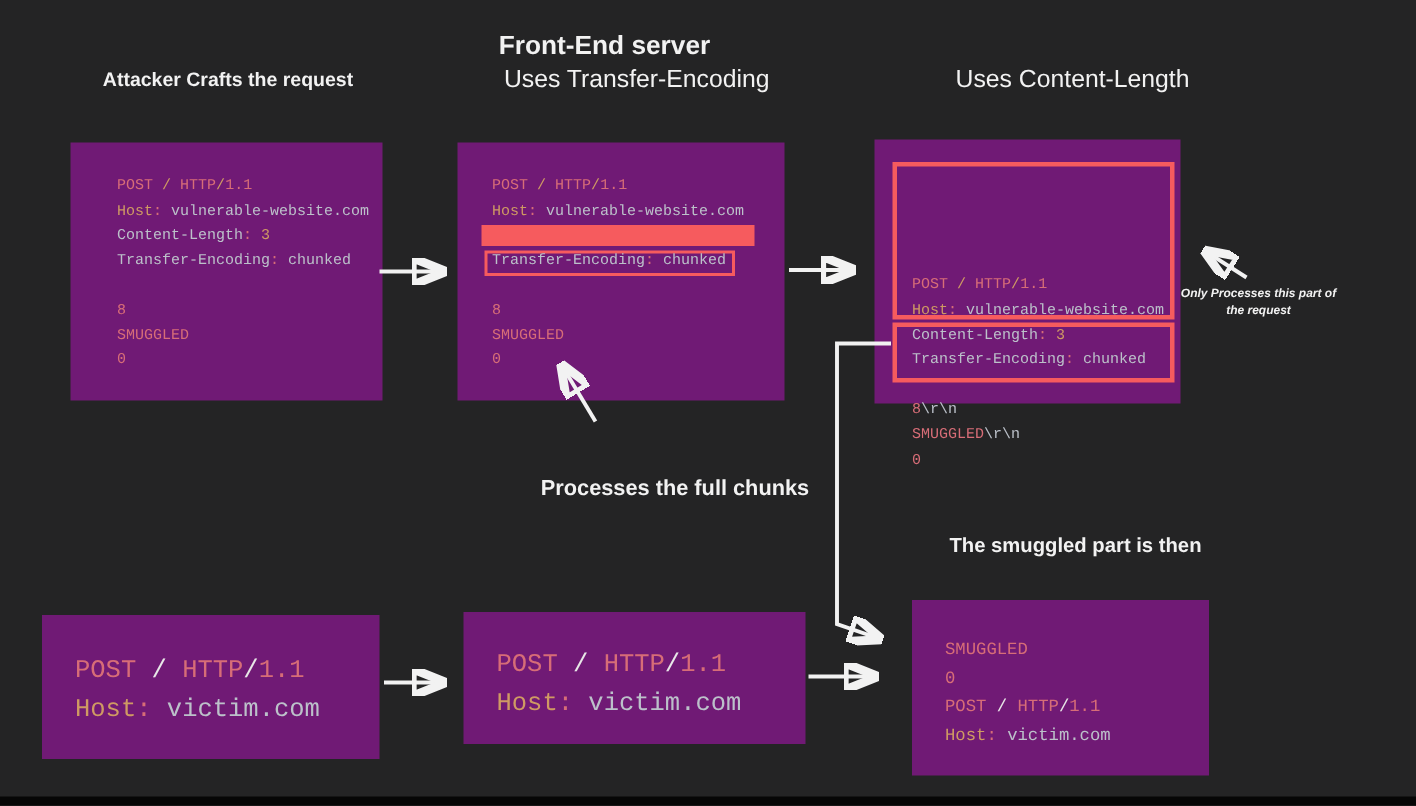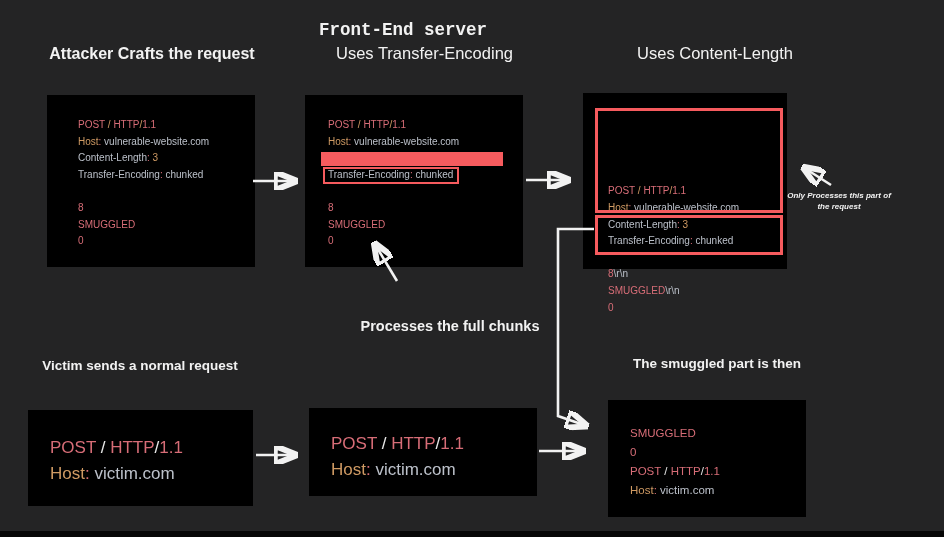--- a/index.html
+++ b/index.html
@@ -5,31 +5,31 @@
   * { margin: 0; padding: 0; box-sizing: border-box; }
   html, body { background: #161616; }
   #canvas {
     position: relative;
     width: 944px; height: 537px;
     background: #242425;
     overflow: hidden;
     font-family: "Liberation Sans", sans-serif;
   }
   .heading { position: absolute; color: #f2f2f2; text-align: center; }
-  .h-small   { font-size: 16px; font-weight: 700; }
+  .h-small   { font-size: 13px; font-weight: 700; }
   .h-title   { font-size: 17.5px; font-weight: 700; }
   .h-sub     { font-size: 16.5px; font-weight: 400; text-align: right; }
   .h-bottom  { font-size: 13.5px; font-weight: 700; line-height: 17.5px; }
   .h-note    { font-size: 14.5px; font-weight: 600; margin-top: 36px; }
   .h-tiny    { font-size: 8px; font-weight: 700; line-height: 11px; }
 
   .code-block {
     position: absolute;
-    background: #000000;
-    font-family: Liberation Sans, sans-serif;
+    background: #701a75;
+    font-family: Liberation Mono, monospace;
     font-size: 10px;
     line-height: 16.6px;
     white-space: pre;
   }
   .code-line { height: 16.6px; }
   .c-red    { color: #d76d77; }
   .c-orange { color: #cf9a63; }
   .c-gray   { color: #bcc1ca; }
   .c-white  { color: #e8e8e8; }
 
@@ -81,36 +81,35 @@
     background: #060606;
   }
 </style>
 </head>
 <body>
 
 <div id="canvas">
 
   <div class="heading h-small" style="left:32px; top:45px; width:240px;">Attacker Crafts the request</div>
 
-  <div class="heading h-title" style="left:293px; top:20px; width:220px;font-family:Liberation Mono, monospace;">Front-End server</div>
+  <div class="heading h-title" style="left:293px; top:20px; width:220px;">Front-End server</div>
   <div class="heading h-sub" style="left:293px; top:44px; width:220px;">Uses Transfer-Encoding</div>
 
   <div class="heading h-sub" style="left:578px; top:44px; width:215px;">Uses Content-Length</div>
 
   <div class="code-block" id="block-attacker"><div class="code-line"><span class="c-red">POST</span><span class="c-white"> </span><span class="c-orange">/</span><span class="c-white"> </span><span class="c-red">HTTP</span><span class="c-orange">/</span><span class="c-red">1.1</span></div><div class="code-line"><span class="c-orange">Host</span><span class="c-red">:</span><span class="c-gray"> vulnerable-website.com</span></div><div class="code-line"><span class="c-gray">Content-Length</span><span class="c-red">:</span><span class="c-white"> </span><span class="c-orange">3</span></div><div class="code-line"><span class="c-gray">Transfer-Encoding</span><span class="c-red">:</span><span class="c-gray"> chunked</span></div><div class="code-line"></div><div class="code-line"><span class="c-red">8</span></div><div class="code-line"><span class="c-red">SMUGGLED</span></div><div class="code-line"><span class="c-red">0</span></div></div>
 
   <div class="code-block" id="block-frontend"><div class="code-line"><span class="c-red">POST</span><span class="c-white"> </span><span class="c-orange">/</span><span class="c-white"> </span><span class="c-red">HTTP</span><span class="c-orange">/</span><span class="c-red">1.1</span></div><div class="code-line"><span class="c-orange">Host</span><span class="c-red">:</span><span class="c-gray"> vulnerable-website.com</span></div><div class="code-line"><span class="red-bar"></span></div><div class="code-line"><span class="boxed-line"><span class="c-gray">Transfer-Encoding</span><span class="c-red">:</span><span class="c-gray"> chunked</span></span></div><div class="code-line"></div><div class="code-line"><span class="c-red">8</span></div><div class="code-line"><span class="c-red">SMUGGLED</span></div><div class="code-line"><span class="c-red">0</span></div></div>
 
   <div class="code-block" id="block-backend">
     <div class="outline-box" id="backend-box-top"></div>
     <div class="outline-box" id="backend-box-bottom"></div>
   <div class="code-line"><span class="c-red">POST</span><span class="c-white"> </span><span class="c-orange">/</span><span class="c-white"> </span><span class="c-red">HTTP</span><span class="c-orange">/</span><span class="c-red">1.1</span></div><div class="code-line"><span class="c-orange">Host</span><span class="c-red">:</span><span class="c-gray"> vulnerable-website.com</span></div><div class="code-line"><span class="c-gray">Content-Length</span><span class="c-red">:</span><span class="c-white"> </span><span class="c-orange">3</span></div><div class="code-line"><span class="c-gray">Transfer-Encoding</span><span class="c-red">:</span><span class="c-gray"> chunked</span></div><div class="code-line"></div><div class="code-line"><span class="c-red">8</span><span class="c-gray">\r\n</span></div><div class="code-line"><span class="c-red">SMUGGLED</span><span class="c-gray">\r\n</span></div><div class="code-line"><span class="c-red">0</span></div></div>
 
   <div class="heading h-bottom" style="left:25px; top:357px; width:230px;">
-    <div>Victim sends a normal request</div>
   </div>
   <div class="heading h-bottom" style="left:592px; top:355px; width:250px;">
     <div>The smuggled part is then</div>
   </div>
 
   <div class="code-block" id="block-victim"><div class="code-line"><span class="c-red">POST</span><span class="c-white"> </span><span class="c-white">/</span><span class="c-white"> </span><span class="c-red">HTTP</span><span class="c-white">/</span><span class="c-red">1.1</span></div><div class="code-line"><span class="c-orange">Host</span><span class="c-red">:</span><span class="c-gray"> victim.com</span></div></div>
   <div class="code-block" id="block-passed"><div class="code-line"><span class="c-red">POST</span><span class="c-white"> </span><span class="c-white">/</span><span class="c-white"> </span><span class="c-red">HTTP</span><span class="c-white">/</span><span class="c-red">1.1</span></div><div class="code-line"><span class="c-orange">Host</span><span class="c-red">:</span><span class="c-gray"> victim.com</span></div></div>
   <div class="code-block" id="block-result"><div class="code-line"><span class="c-red">SMUGGLED</span></div><div class="code-line"><span class="c-red">0</span></div><div class="code-line"><span class="c-red">POST</span><span class="c-white"> </span><span class="c-white">/</span><span class="c-white"> </span><span class="c-red">HTTP</span><span class="c-white">/</span><span class="c-red">1.1</span></div><div class="code-line"><span class="c-orange">Host</span><span class="c-red">:</span><span class="c-gray"> victim.com</span></div></div>
 
   <div class="heading h-note" style="left:350px; top:282px; width:200px;">Processes the full chunks</div>

